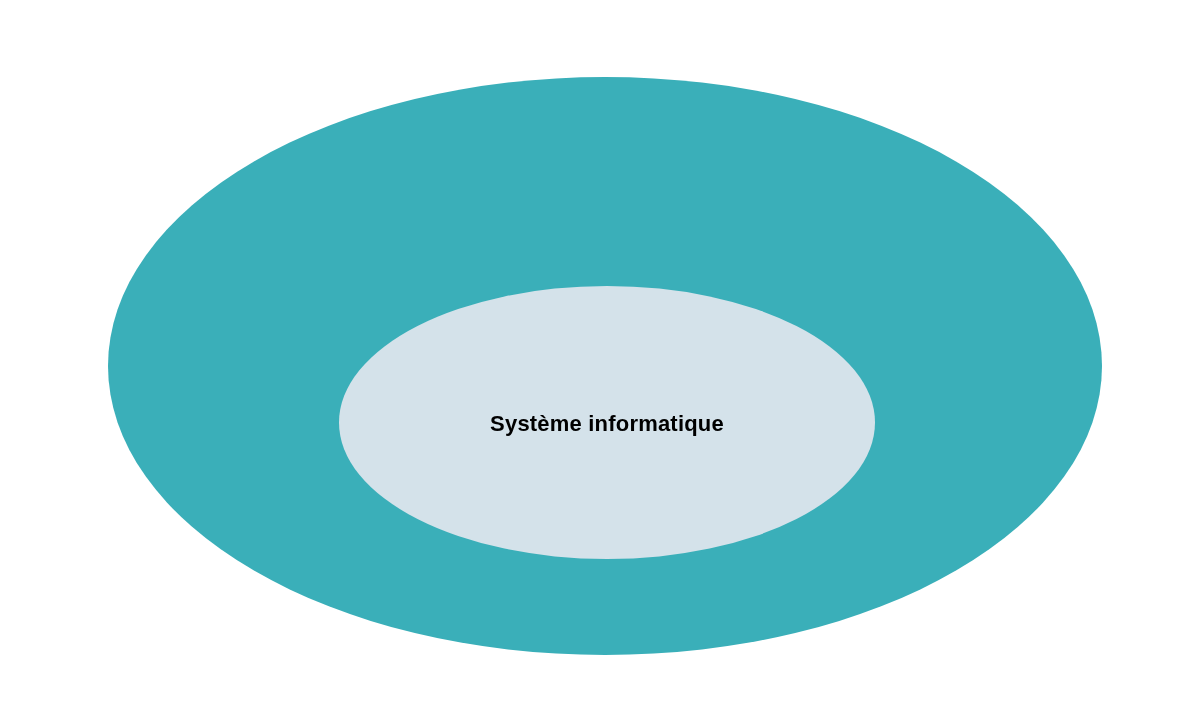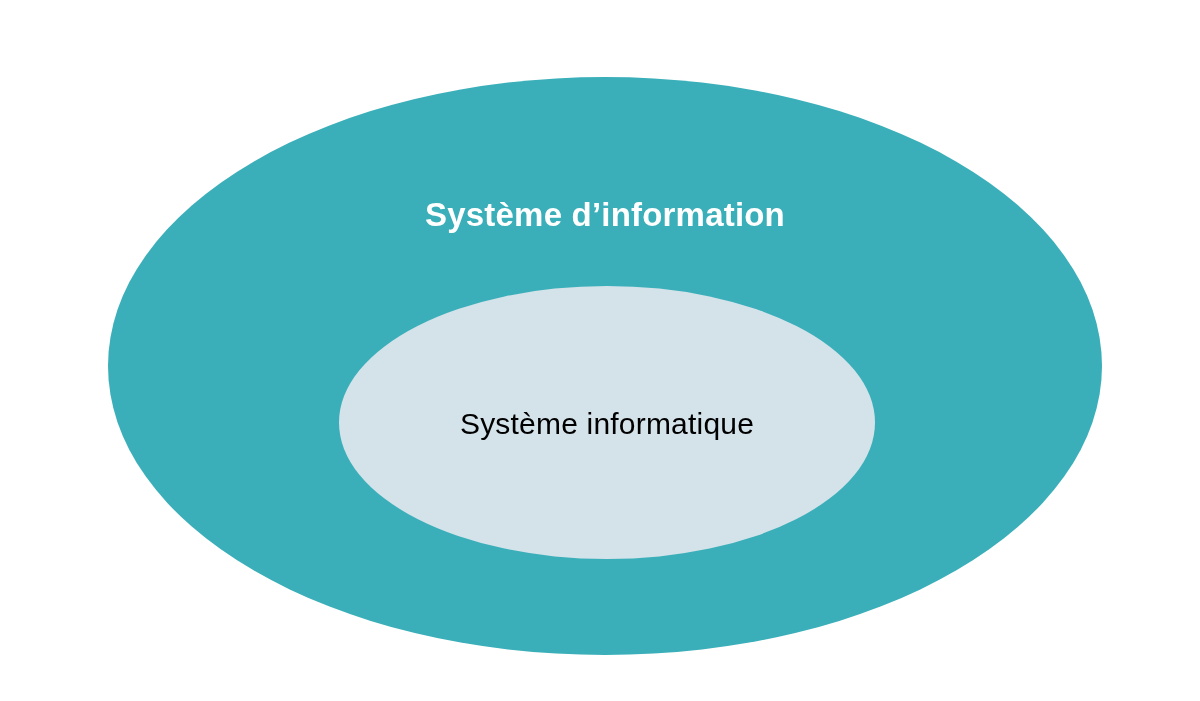--- a/index.html
+++ b/index.html
@@ -38,34 +38,33 @@
     top: 121px;    
     left: 0;
     width: 100%;
     text-align: center;
     font-size: 33px;
     font-weight: 700;
     line-height: 1;
     letter-spacing: 0.2px;
   }
   .inner-label {
-    font-size: 30px;
-    font-weight: 400;
+    font-size: 22px;
+    font-weight: 700;
     line-height: 1;
     padding-top: 3px;
     letter-spacing: 0.2px;
   }
 </style>
 </head>
 <body>
 
 <div class="canvas" style="background-color: rgb(255, 255, 255);">
 
   <div class="ellipse ellipse-outer" style="background-color: rgb(58, 175, 185);">
 
-    <div class="outer-label" style="color: rgb(255, 255, 255);">Système d’information</div>
 
     <div class="ellipse ellipse-inner" style="background-color: rgb(212, 226, 234);">
 
       <div class="inner-label" style="color: rgb(0, 0, 0);">Système informatique</div>
     </div>
   </div>
 </div>
 
 </body></html>

